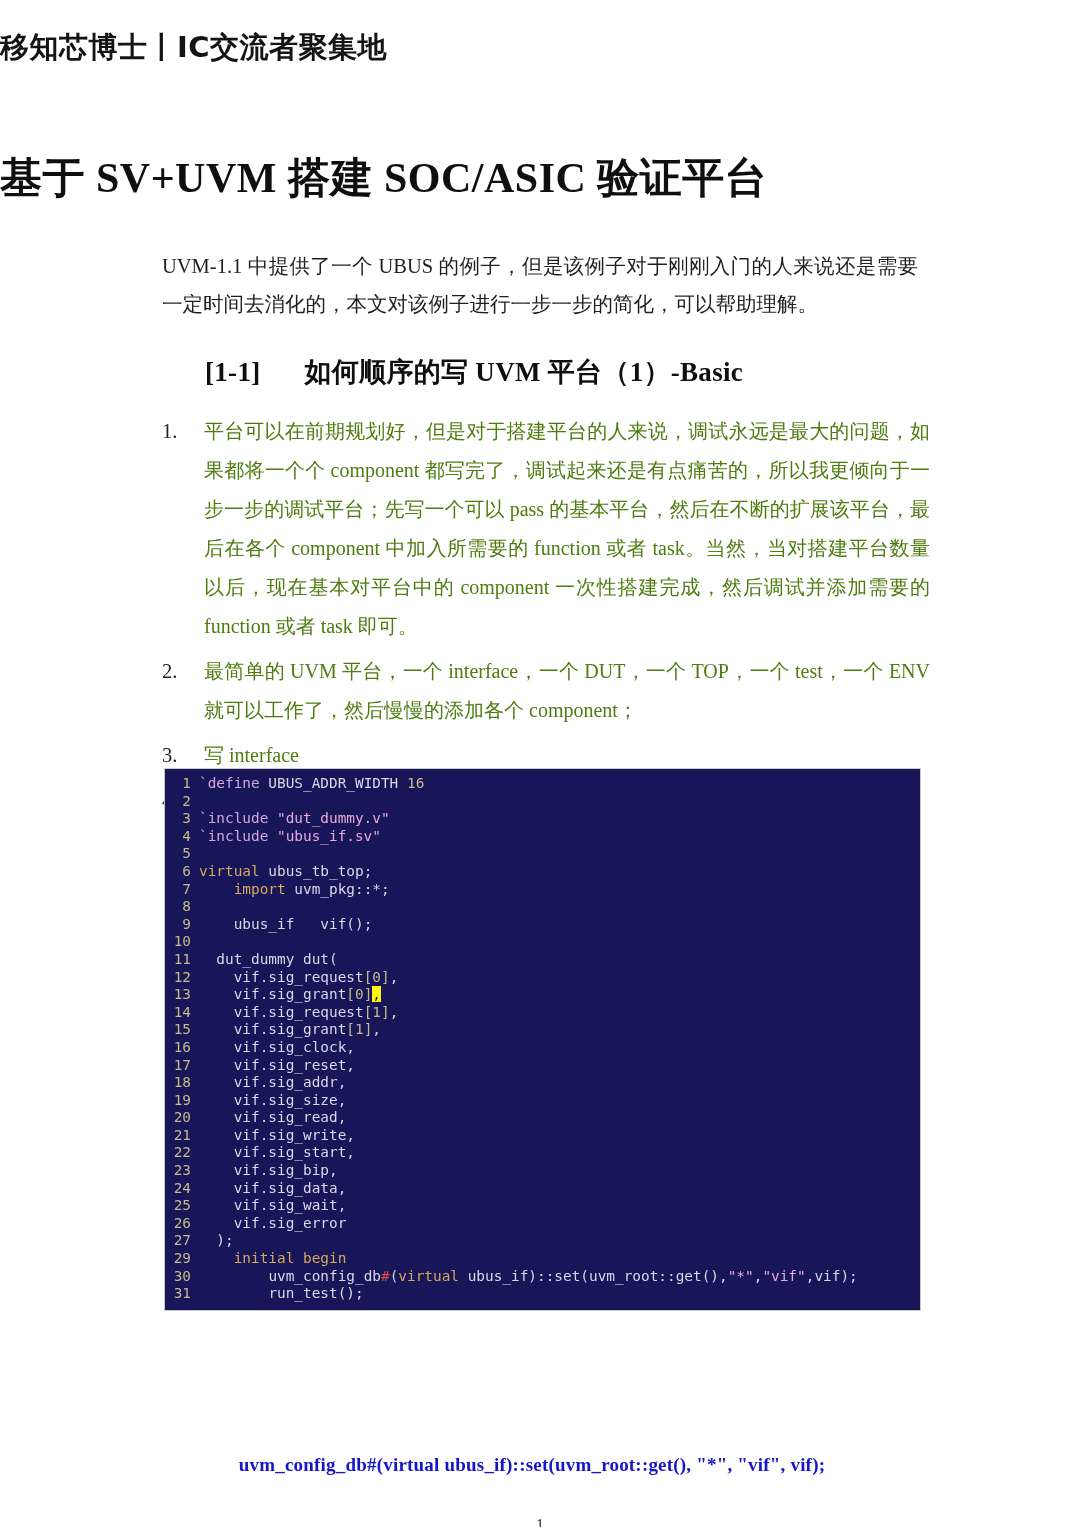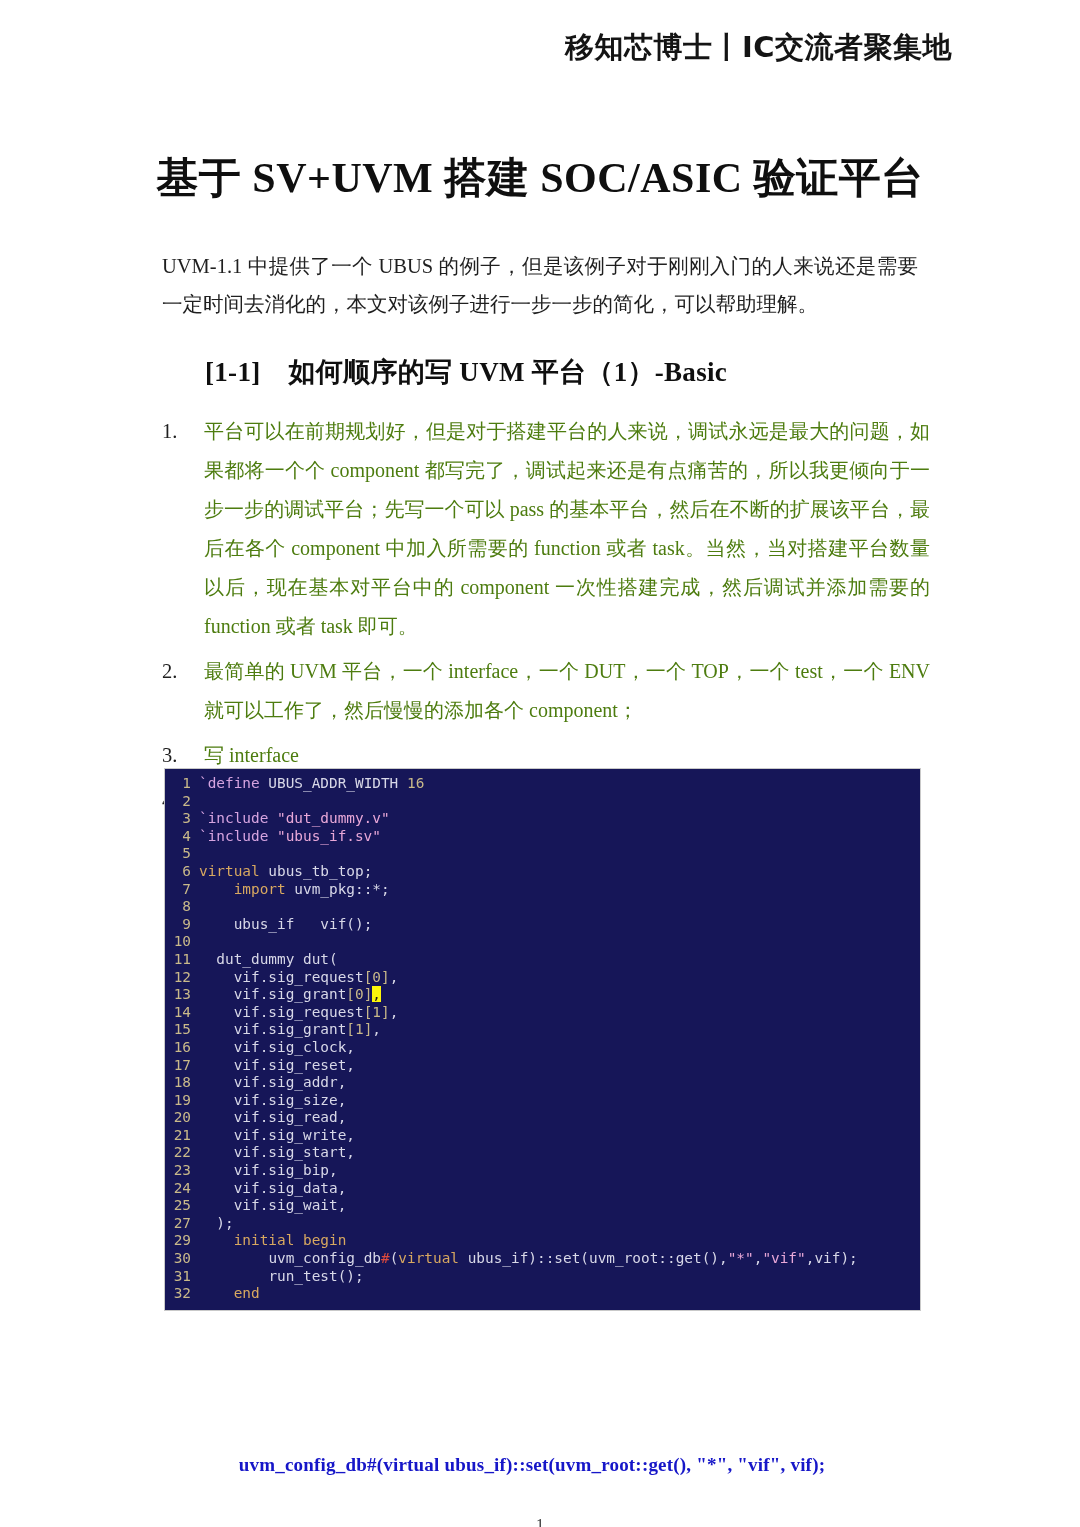--- a/index.html
+++ b/index.html
@@ -16,21 +16,20 @@
     overflow: hidden;
   }
 
   
   .doc-header {
     position: absolute;
     top: 0; left: 0; right: 0;
     height: 96px;
     display: flex;
     align-items: center;
-    justify-content: flex-end;
     padding-right: 128px;
     box-sizing: border-box;
   }
   .doc-header .brand {
     font-family: "DejaVu Sans", "Liberation Sans", sans-serif;
     font-size: 29px;
     font-weight: 700;
     letter-spacing: 0.5px;
     color: #141414;
     white-space: nowrap;
@@ -40,21 +39,20 @@
   .page-body {
     position: absolute;
     top: 96px;
     left: 0;
     right: 0;
     bottom: 0;
   }
 
   .doc-title {
     margin: 54px 0 0 0;
-    text-align: center;
     font-size: 42px;
     font-weight: 700;
     letter-spacing: 0.5px;
     color: #0f0f0f;
     font-family: "Liberation Serif", "DejaVu Serif", serif;
   }
 
   .intro {
     margin: 42px 162px 0 162px;
     font-size: 20.5px;
@@ -63,21 +61,21 @@
     color: #1f1f1f;
   }
 
   .section-heading {
     margin: 30px 0 0 205px;
     font-size: 27px;
     font-weight: 700;
     color: #0f0f0f;
     letter-spacing: 0.3px;
   }
-  .section-heading .sh-num { margin-right: 28px; }
+  .section-heading .sh-num { margin-right: 44px; }
 
   
   ol.steps {
     margin: 22px 150px 0 162px;
     padding: 0;
     list-style: none;
     counter-reset: stepctr;
   }
   ol.steps > li {
     position: relative;
@@ -204,24 +202,24 @@
       <div class="code-line"><span class="ln">16</span><span class="code-txt"><span class="t-punc"> </span><span class="t-punc"> </span><span class="t-punc"> </span><span class="t-punc"> </span><span class="t-id">vif</span><span class="t-punc">.</span><span class="t-id">sig_clock</span><span class="t-punc">,</span></span></div>
       <div class="code-line"><span class="ln">17</span><span class="code-txt"><span class="t-punc"> </span><span class="t-punc"> </span><span class="t-punc"> </span><span class="t-punc"> </span><span class="t-id">vif</span><span class="t-punc">.</span><span class="t-id">sig_reset</span><span class="t-punc">,</span></span></div>
       <div class="code-line"><span class="ln">18</span><span class="code-txt"><span class="t-punc"> </span><span class="t-punc"> </span><span class="t-punc"> </span><span class="t-punc"> </span><span class="t-id">vif</span><span class="t-punc">.</span><span class="t-id">sig_addr</span><span class="t-punc">,</span></span></div>
       <div class="code-line"><span class="ln">19</span><span class="code-txt"><span class="t-punc"> </span><span class="t-punc"> </span><span class="t-punc"> </span><span class="t-punc"> </span><span class="t-id">vif</span><span class="t-punc">.</span><span class="t-id">sig_size</span><span class="t-punc">,</span></span></div>
       <div class="code-line"><span class="ln">20</span><span class="code-txt"><span class="t-punc"> </span><span class="t-punc"> </span><span class="t-punc"> </span><span class="t-punc"> </span><span class="t-id">vif</span><span class="t-punc">.</span><span class="t-id">sig_read</span><span class="t-punc">,</span></span></div>
       <div class="code-line"><span class="ln">21</span><span class="code-txt"><span class="t-punc"> </span><span class="t-punc"> </span><span class="t-punc"> </span><span class="t-punc"> </span><span class="t-id">vif</span><span class="t-punc">.</span><span class="t-id">sig_write</span><span class="t-punc">,</span></span></div>
       <div class="code-line"><span class="ln">22</span><span class="code-txt"><span class="t-punc"> </span><span class="t-punc"> </span><span class="t-punc"> </span><span class="t-punc"> </span><span class="t-id">vif</span><span class="t-punc">.</span><span class="t-id">sig_start</span><span class="t-punc">,</span></span></div>
       <div class="code-line"><span class="ln">23</span><span class="code-txt"><span class="t-punc"> </span><span class="t-punc"> </span><span class="t-punc"> </span><span class="t-punc"> </span><span class="t-id">vif</span><span class="t-punc">.</span><span class="t-id">sig_bip</span><span class="t-punc">,</span></span></div>
       <div class="code-line"><span class="ln">24</span><span class="code-txt"><span class="t-punc"> </span><span class="t-punc"> </span><span class="t-punc"> </span><span class="t-punc"> </span><span class="t-id">vif</span><span class="t-punc">.</span><span class="t-id">sig_data</span><span class="t-punc">,</span></span></div>
       <div class="code-line"><span class="ln">25</span><span class="code-txt"><span class="t-punc"> </span><span class="t-punc"> </span><span class="t-punc"> </span><span class="t-punc"> </span><span class="t-id">vif</span><span class="t-punc">.</span><span class="t-id">sig_wait</span><span class="t-punc">,</span></span></div>
+      <div class="code-line"><span class="ln">26</span><span class="code-txt"><span class="t-punc"> </span><span class="t-punc"> </span><span class="t-punc"> </span><span class="t-punc"> </span><span class="t-id">vif</span><span class="t-punc">.</span><span class="t-id">sig_error</span></span></div>
       <div class="code-line"><span class="ln">27</span><span class="code-txt"><span class="t-punc"> </span><span class="t-punc"> </span><span class="t-punc">)</span><span class="t-punc">;</span></span></div>
       <div class="code-line"><span class="ln">29</span><span class="code-txt"><span class="t-punc"> </span><span class="t-punc"> </span><span class="t-punc"> </span><span class="t-punc"> </span><span class="t-kw">initial</span><span class="t-punc"> </span><span class="t-kw">begin</span></span></div>
       <div class="code-line"><span class="ln">30</span><span class="code-txt"><span class="t-punc"> </span><span class="t-punc"> </span><span class="t-punc"> </span><span class="t-punc"> </span><span class="t-punc"> </span><span class="t-punc"> </span><span class="t-punc"> </span><span class="t-punc"> </span><span class="t-id">uvm_config_db</span><span class="t-hash">#</span><span class="t-punc">(</span><span class="t-kw">virtual</span><span class="t-punc"> </span><span class="t-id">ubus_if</span><span class="t-punc">)</span><span class="t-punc">:</span><span class="t-punc">:</span><span class="t-id">set</span><span class="t-punc">(</span><span class="t-id">uvm_root</span><span class="t-punc">:</span><span class="t-punc">:</span><span class="t-id">get</span><span class="t-punc">(</span><span class="t-punc">)</span><span class="t-punc">,</span><span class="t-str">"*"</span><span class="t-punc">,</span><span class="t-str">"vif"</span><span class="t-punc">,</span><span class="t-id">vif</span><span class="t-punc">)</span><span class="t-punc">;</span></span></div>
       <div class="code-line"><span class="ln">31</span><span class="code-txt"><span class="t-punc"> </span><span class="t-punc"> </span><span class="t-punc"> </span><span class="t-punc"> </span><span class="t-punc"> </span><span class="t-punc"> </span><span class="t-punc"> </span><span class="t-punc"> </span><span class="t-id">run_test</span><span class="t-punc">(</span><span class="t-punc">)</span><span class="t-punc">;</span></span></div>
-      <div class="code-line"><span class="ln">32</span><span class="code-txt"><span class="t-punc"> </span><span class="t-punc"> </span><span class="t-punc"> </span><span class="t-punc"> </span><span class="t-kw">end</span></span></div>
     </div>
 
   <div class="code-caption">uvm_config_db#(virtual ubus_if)::set(uvm_root::get(), "*", "vif", vif);</div>
 
   <div class="page-number">1</div>
 
 </div>
 
 </body></html>

